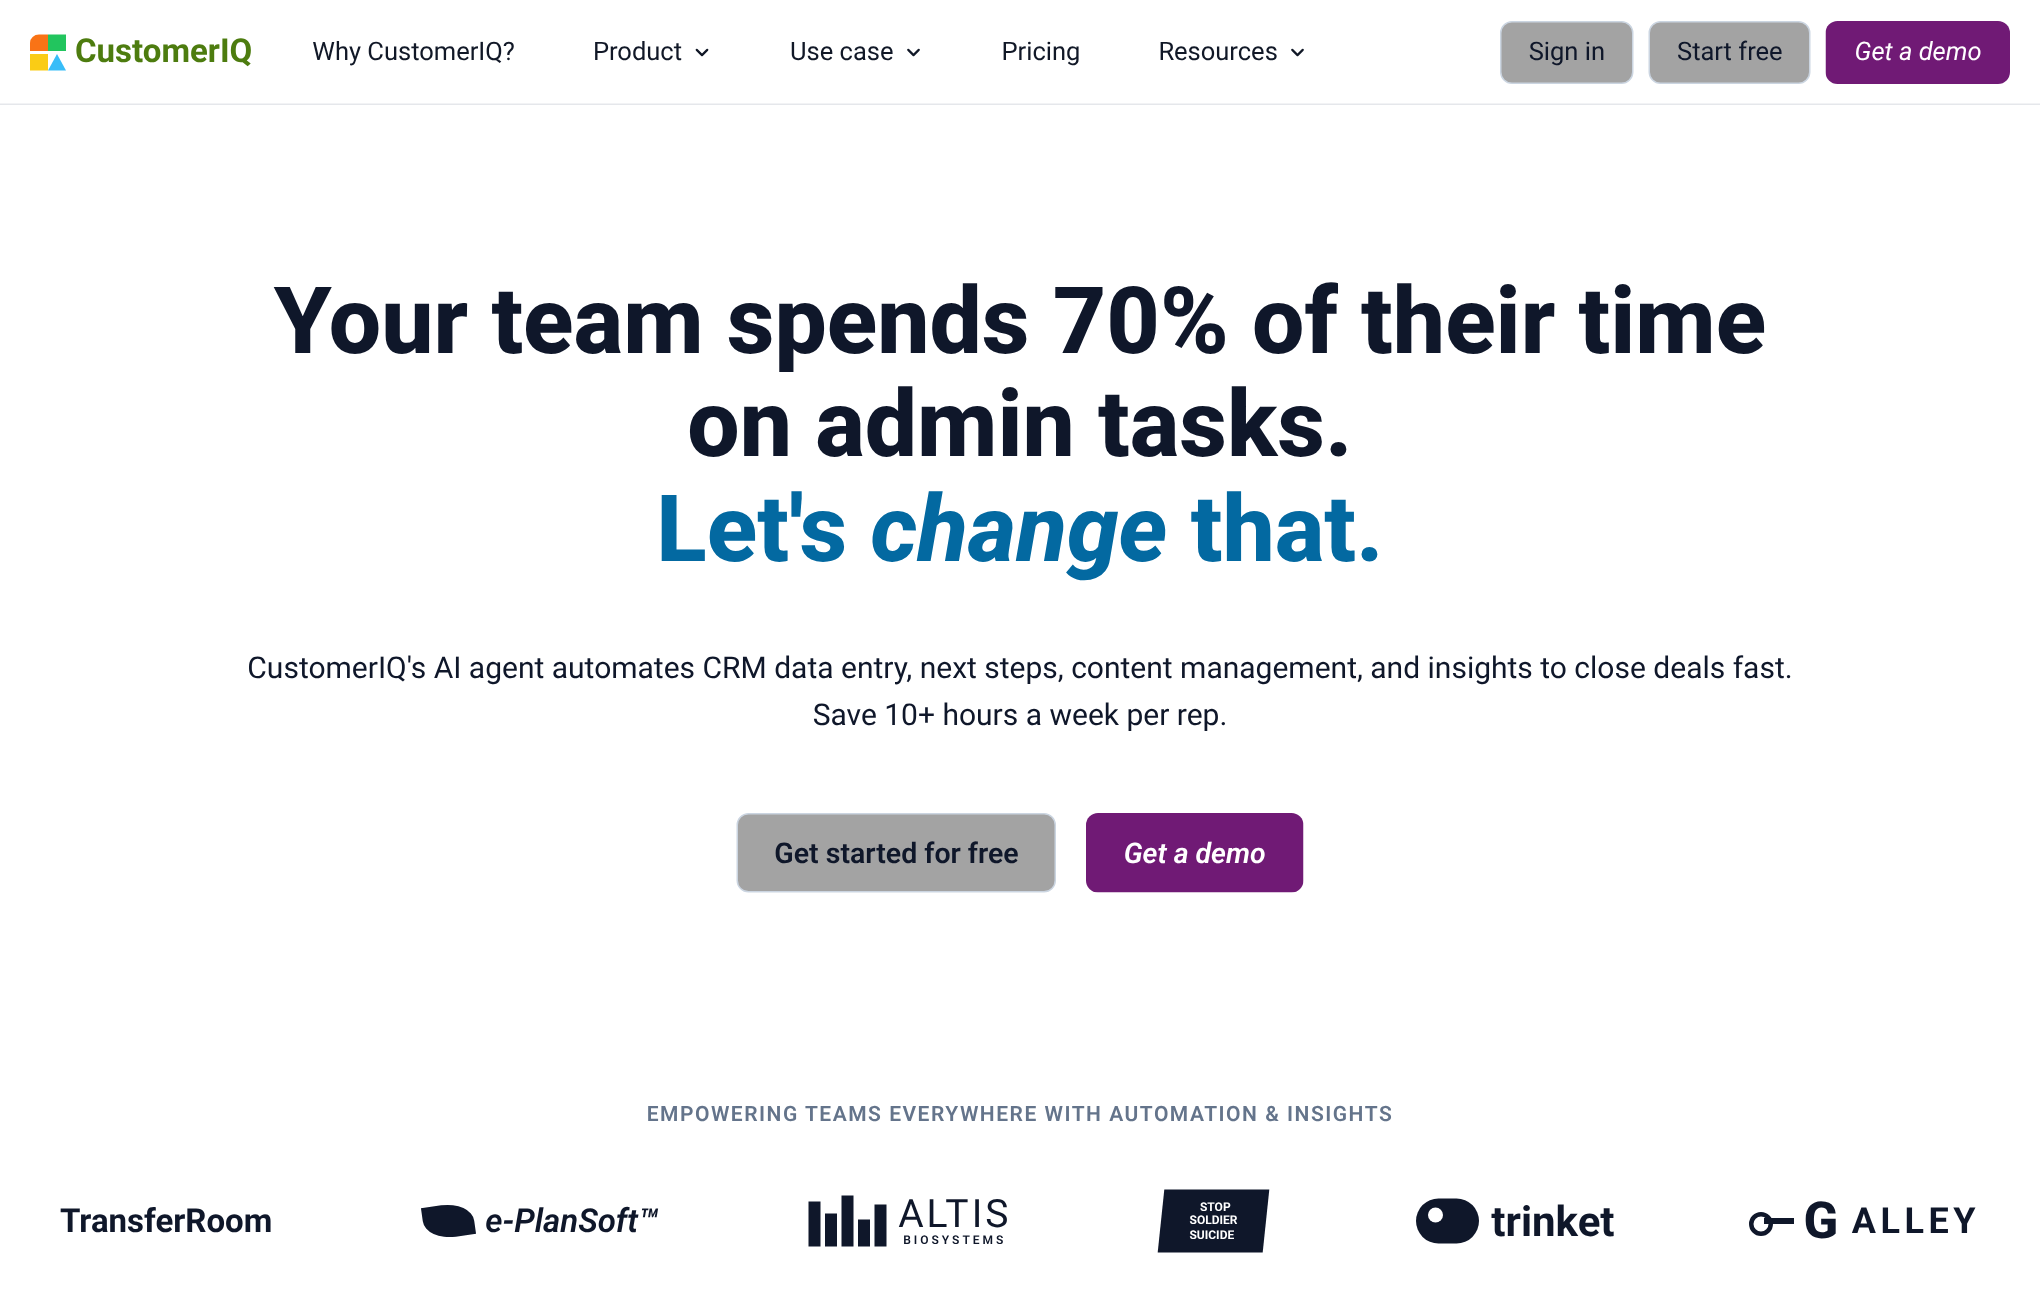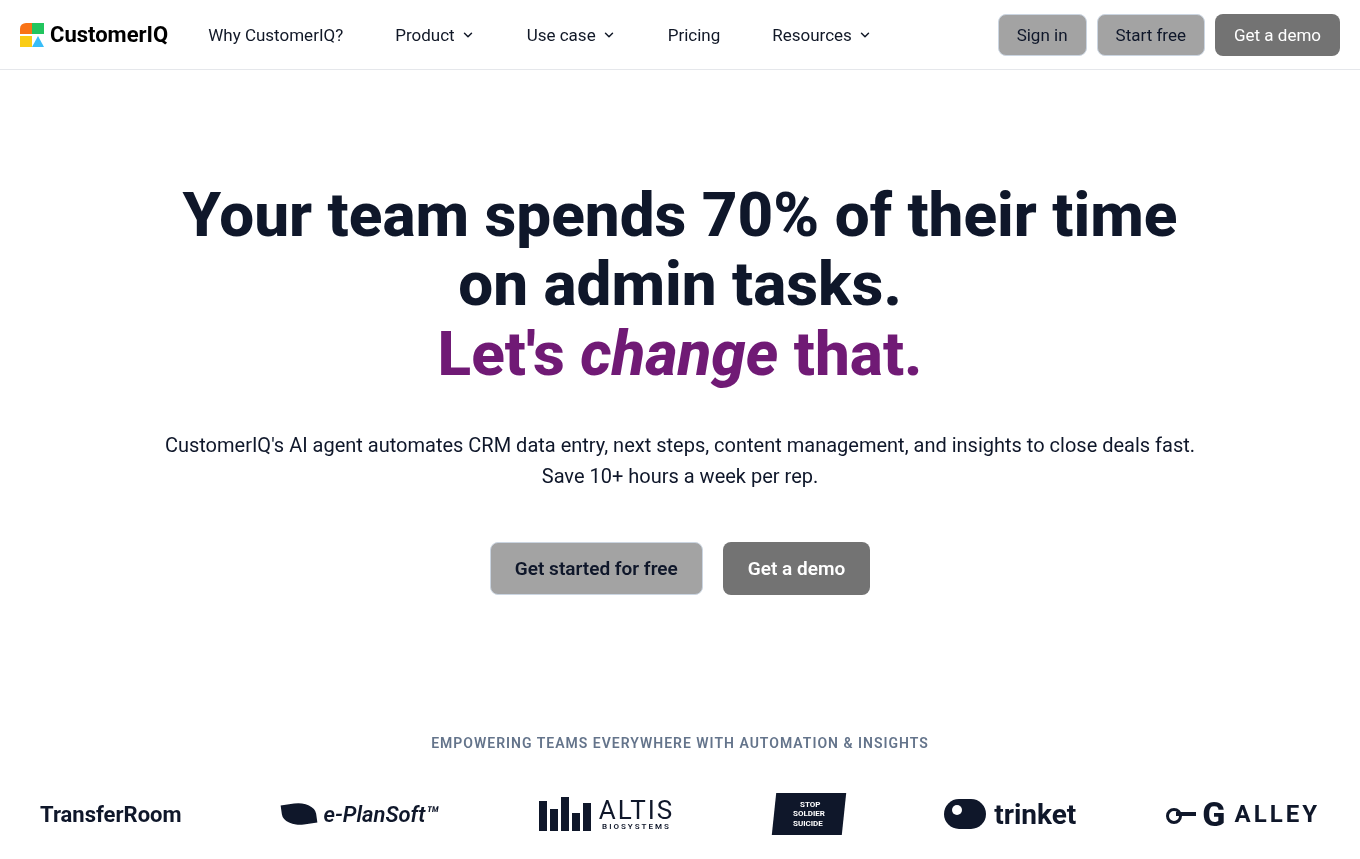--- a/index.html
+++ b/index.html
@@ -27,21 +27,21 @@
       display: flex;
       align-items: center;
       gap: 40px;
     }
     .logo {
       display: flex;
       align-items: center;
       gap: 6px;
       font-size: 22px;
       font-weight: 700;
-      color: #000000;
+      color: #4d7c0f;
       cursor: pointer;
     }
     .logo-mark {
       position: relative;
       width: 24px;
       height: 24px;
     }
     .logo-mark .sq {
       position: absolute;
       width: 12px;
@@ -90,38 +90,39 @@
       cursor: pointer;
       border: 1px solid transparent;
       white-space: nowrap;
     }
     .btn-outline {
       background: #a3a3a3;
       border-color: #cbd5e1;
       color: #0f172a;
     }
     .btn-primary {
-      background: #737373;
+      background: #701a75;
       color: #ffffff;
+      font-style: italic;
     }
     
     .hero {
       padding-top: 110px;
       text-align: center;
     }
     .hero h1 {
       font-size: 62px;
       font-weight: 800;
       line-height: 1.12;
       color: #0f172a;
       max-width: 1000px;
       margin: 0 auto;
     }
     .hero h1 .sub {
-      color: #701a75;
+      color: #0369a1;
       font-weight: 800;
     }
     .hero h1 .sub em {
       font-style: italic;
     }
     .hero .desc {
       margin-top: 42px;
       font-size: 20px;
       color: #0f172a;
       line-height: 1.55;

